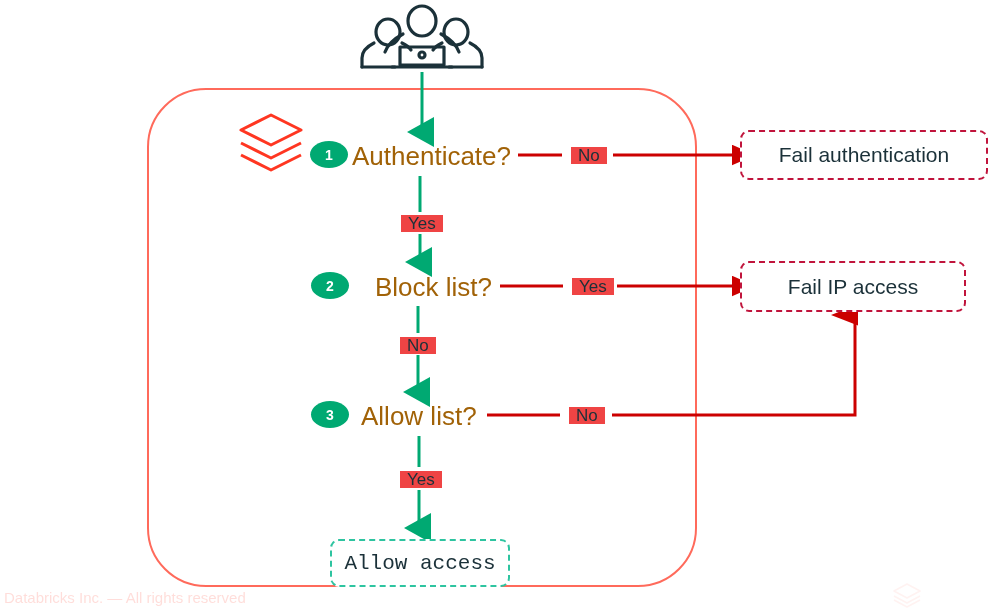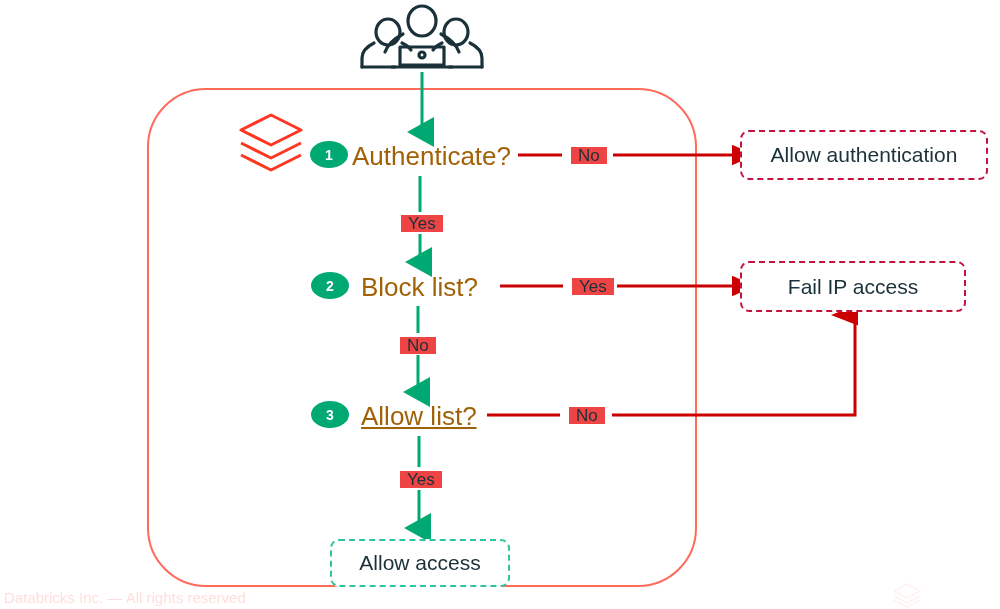--- a/index.html
+++ b/index.html
@@ -157,35 +157,35 @@
 
     <line x1="487" y1="415" x2="560" y2="415" stroke="#CC0000" stroke-width="3"></line>
     <path d="M612 415 L855 415 L855 315" fill="none" stroke="#CC0000" stroke-width="3" marker-end="url(#arrow-red-up)"></path>
   </svg>
 
   <div class="badge" style="left:310px; top:141px;">1</div>
   <div class="badge" style="left:311px; top:272px;">2</div>
   <div class="badge" style="left:311px; top:401px;">3</div>
 
   <div class="node-label" style="left:352px; top:143px;">Authenticate?</div>
-  <div class="node-label" style="left:361px; top:274px;">Block list?</div>
-  <div class="node-label" style="left:361px; top:403px;text-decoration:underline;">Allow list?</div>
+  <div class="node-label" style="left:375px; top:274px;">Block list?</div>
+  <div class="node-label" style="left:361px; top:403px;">Allow list?</div>
 
   <div class="edge-label" style="left:571px; top:147px;">No</div>
   <div class="edge-label" style="left:401px; top:215px;">Yes</div>
   <div class="edge-label" style="left:572px; top:278px;">Yes</div>
   <div class="edge-label" style="left:400px; top:337px;">No</div>
   <div class="edge-label" style="left:569px; top:407px;">No</div>
   <div class="edge-label" style="left:400px; top:471px;">Yes</div>
 
-  <div class="term-box term-fail" style="left:740px; top:130px; width:248px; height:50px;">Allow authentication</div>
+  <div class="term-box term-fail" style="left:740px; top:130px; width:248px; height:50px;">Fail authentication</div>
 
   <div class="term-box term-fail" style="left:740px; top:261px; width:226px; height:51px;">Fail IP access</div>
 
-  <div class="term-box term-allow" style="left:330px; top:539px; width:180px; height:48px;">Allow access</div>
+  <div class="term-box term-allow" style="left:330px; top:539px; width:180px; height:48px;font-family:Liberation Mono, monospace;">Allow access</div>
 
   <div class="footer-text">Databricks Inc. — All rights reserved</div>
 
   <svg class="corner-mark" width="30" height="26" viewBox="0 0 30 26" fill="none" stroke="#FF3621" stroke-width="1.6" stroke-linejoin="round">
     <path d="M2 9 L15 2 L28 9 L15 16 Z"></path>
     <path d="M2 14 L15 21 L28 14"></path>
     <path d="M2 18 L15 25 L28 18"></path>
   </svg>
 
 </div>

